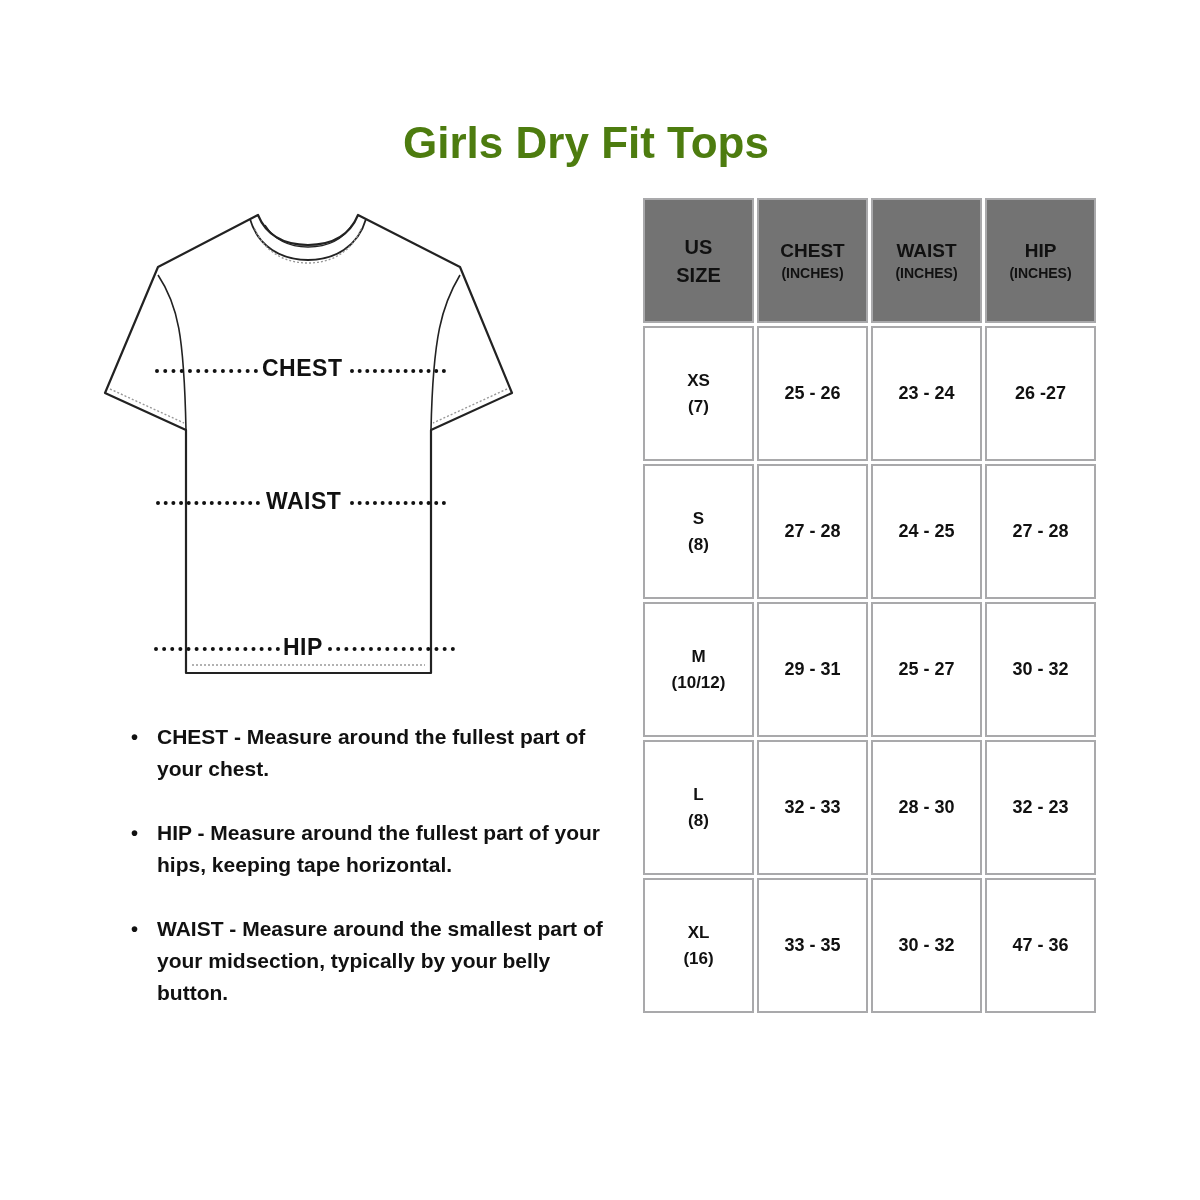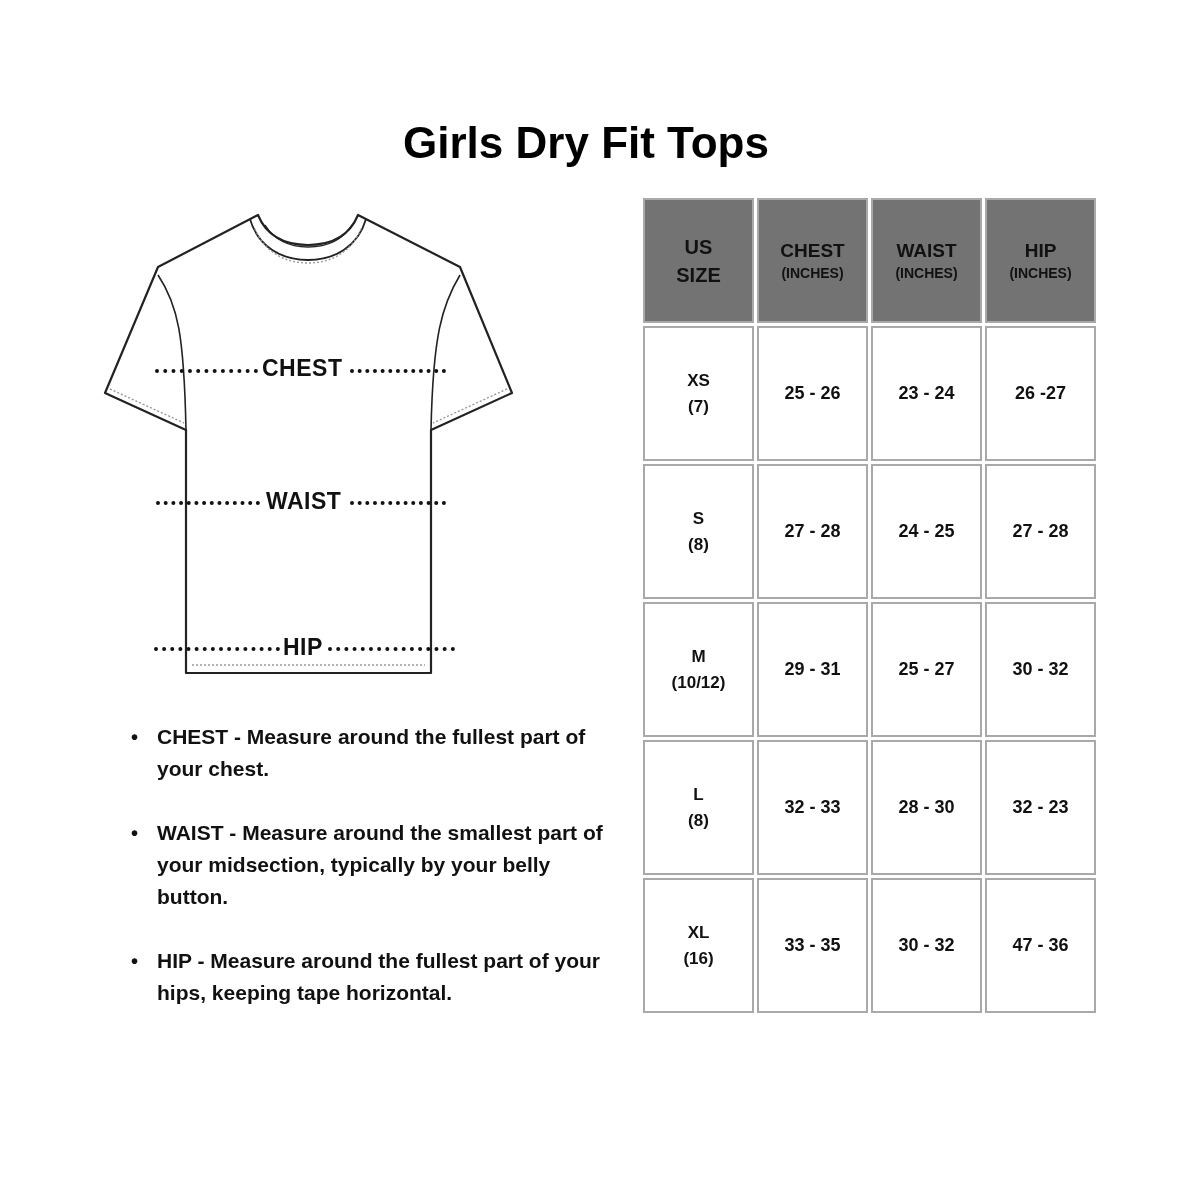--- a/index.html
+++ b/index.html
@@ -1,20 +1,20 @@
 <!DOCTYPE html>
 <html><head>
 <meta charset="utf-8">
 <style>
   html, body { margin: 0; padding: 0; background: #ffffff; }
   body { width: 1200px; height: 1200px; position: relative; overflow: hidden;
          font-family: "Liberation Sans", "DejaVu Sans", sans-serif; color: #111; }
 
   .title { position: absolute; left: 0; width: 1172px; top: 118px; text-align: center;
-           font-size: 44px; font-weight: bold; letter-spacing: 0px; color: #000000; }
+           font-size: 44px; font-weight: bold; letter-spacing: 0px; color: #4d7c0f; }
 
   
   .shirt { position: absolute; left: 100px; top: 205px; width: 420px; height: 480px; }
   .meas-label { position: absolute; font-weight: bold; font-size: 23px; color: #111;
                 background: transparent; letter-spacing: 0.5px; }
   .dots { position: absolute; height: 0; border-top: 4px dotted #111; }
 
   
   .bullets { position: absolute; left: 113px; top: 705px; width: 480px; margin: 16px; padding: 0; list-style: none; }
   .bullets li { position: relative; padding-left: 28px; font-size: 21px; font-weight: bold;
@@ -68,22 +68,22 @@
   <div class="meas-label" style="left:166px;top:283px">WAIST</div>
   <div class="dots" style="left:250px;top:296px;width:96px"></div>
 
   <div class="dots" style="left:54px;top:442px;width:126px"></div>
   <div class="meas-label" style="left:183px;top:429px">HIP</div>
   <div class="dots" style="left:228px;top:442px;width:127px"></div>
 </div>
 
 <ul class="bullets">
   <li>CHEST - Measure around the fullest part of your chest.</li>
+  <li>HIP - Measure around the fullest part of your hips, keeping tape horizontal.</li>
   <li>WAIST - Measure around the smallest part of your midsection, typically by your belly button.</li>
-  <li>HIP - Measure around the fullest part of your hips, keeping tape horizontal.</li>
 </ul>
 
 <table class="size-table">
   <thead>
     <tr>
       <th>
         <span class="th-size">US</span>
         <span class="th-size">SIZE</span>
       </th>
       <th>

